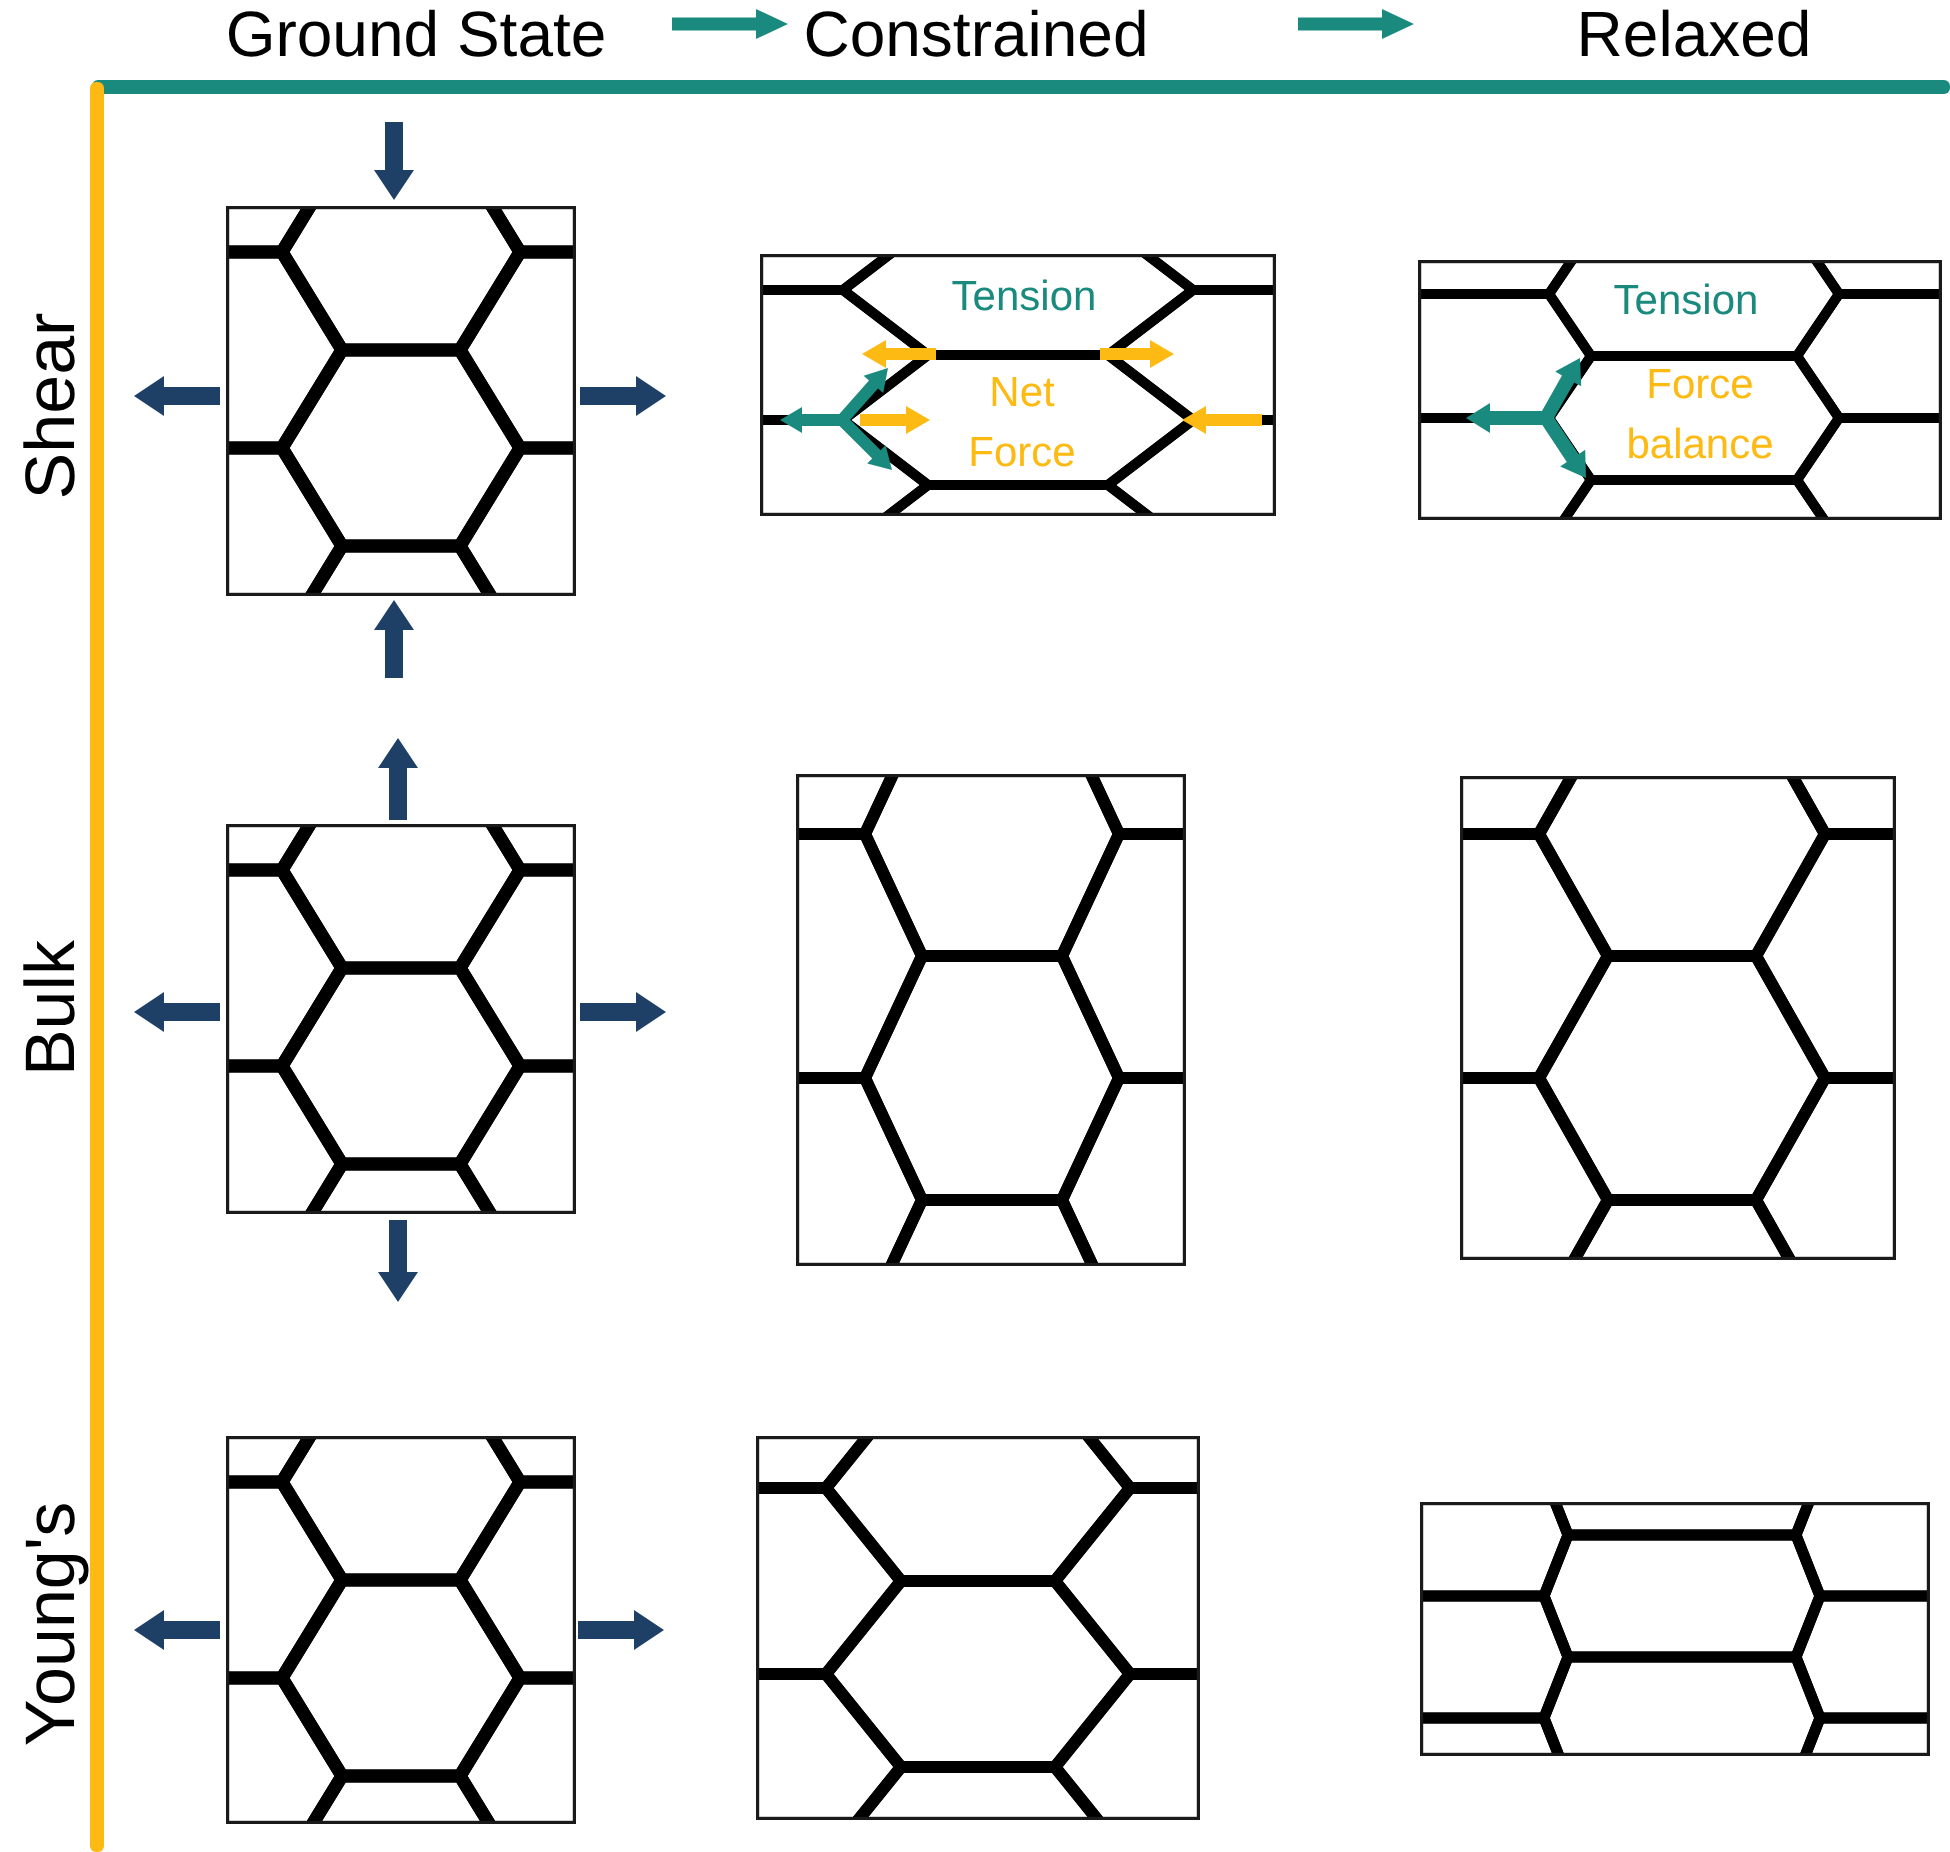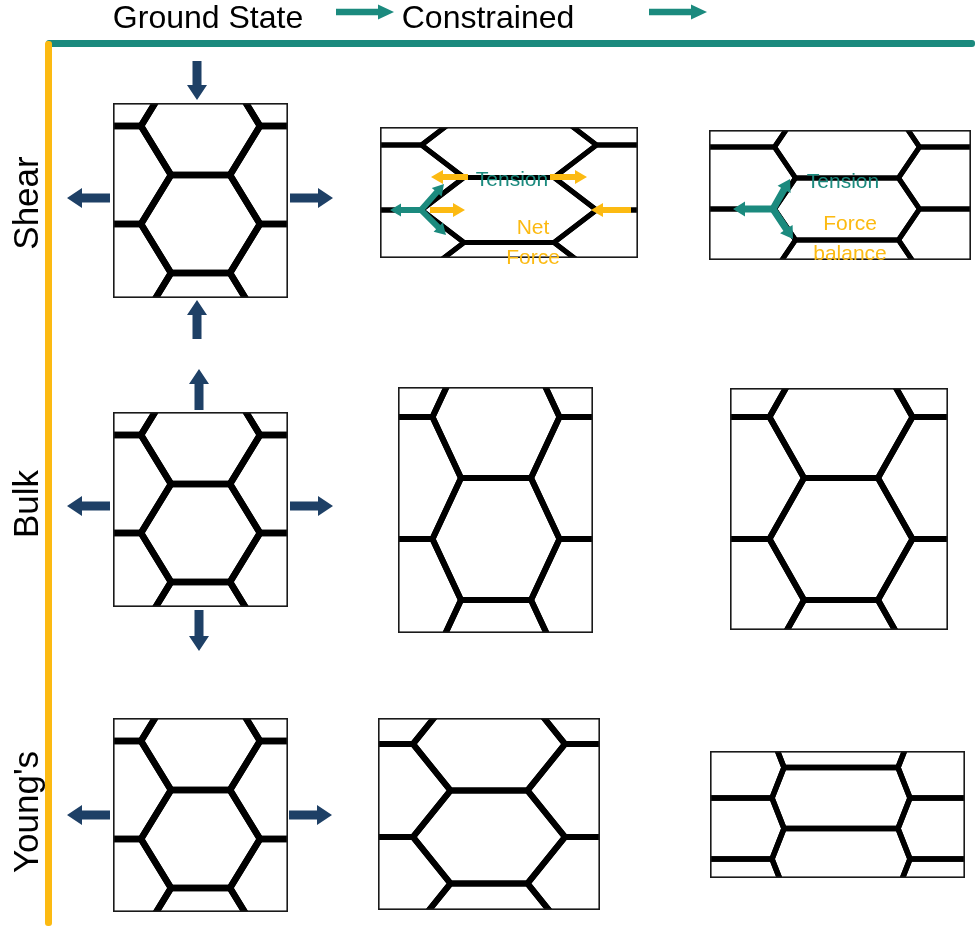--- a/index.html
+++ b/index.html
@@ -13,44 +13,45 @@
   .htitle{
     position:absolute;top:0;transform:translateX(-50%);
     font-size:32px;color:#000;white-space:nowrap;line-height:34px;
   }
   .rowlabel{
     position:absolute;left:26px;transform:translate(-50%,-50%) rotate(-90deg);
     font-size:35px;color:#000;white-space:nowrap;z-index:4;
   }
   .note{
     position:absolute;transform:translate(-50%,-50%);
-    font-size:21px;line-height:30px;text-align:center;white-space:nowrap;z-index:6;margin-top:30px;
+    font-size:21px;line-height:30px;text-align:center;white-space:nowrap;z-index:6;
   }
   .note.teal{color:var(--teal)}
   .note.yellow{color:var(--yellow)}
   .note span{display:block}
   svg{position:absolute}
 </style>
 </head>
 <body style="--teal: #1b8a7e; --yellow: #fcba12; --navy: #1e4066; --edge: #000000; --border: #1a1a1a;">
 
 <div class="canvas">
 
   <div class="hline"></div>
   <div class="vline"></div>
 
   <div class="htitle" style="left:208px">Ground State</div>
   <div class="htitle" style="left:488px">Constrained</div>
+  <div class="htitle" style="left:847px">Relaxed</div>
 
   <div class="rowlabel" style="top:203px">Shear</div>
   <div class="rowlabel" style="top:504px">Bulk</div>
   <div class="rowlabel" style="top:812px">Young's</div>
 
   <div class="note teal" style="left:512px;top:149px">Tension</div>
-  <div class="note yellow" style="left:533px;top:212px">
+  <div class="note yellow" style="left:511px;top:212px">
     <span>Net</span>
     <span>Force</span>
   </div>
   <div class="note teal" style="left:843px;top:151px">Tension</div>
   <div class="note yellow" style="left:850px;top:208px">
     <span>Force</span>
     <span>balance</span>
   </div>
 
   <svg id="overlay" width="975" height="926" style="left:0;top:0">

